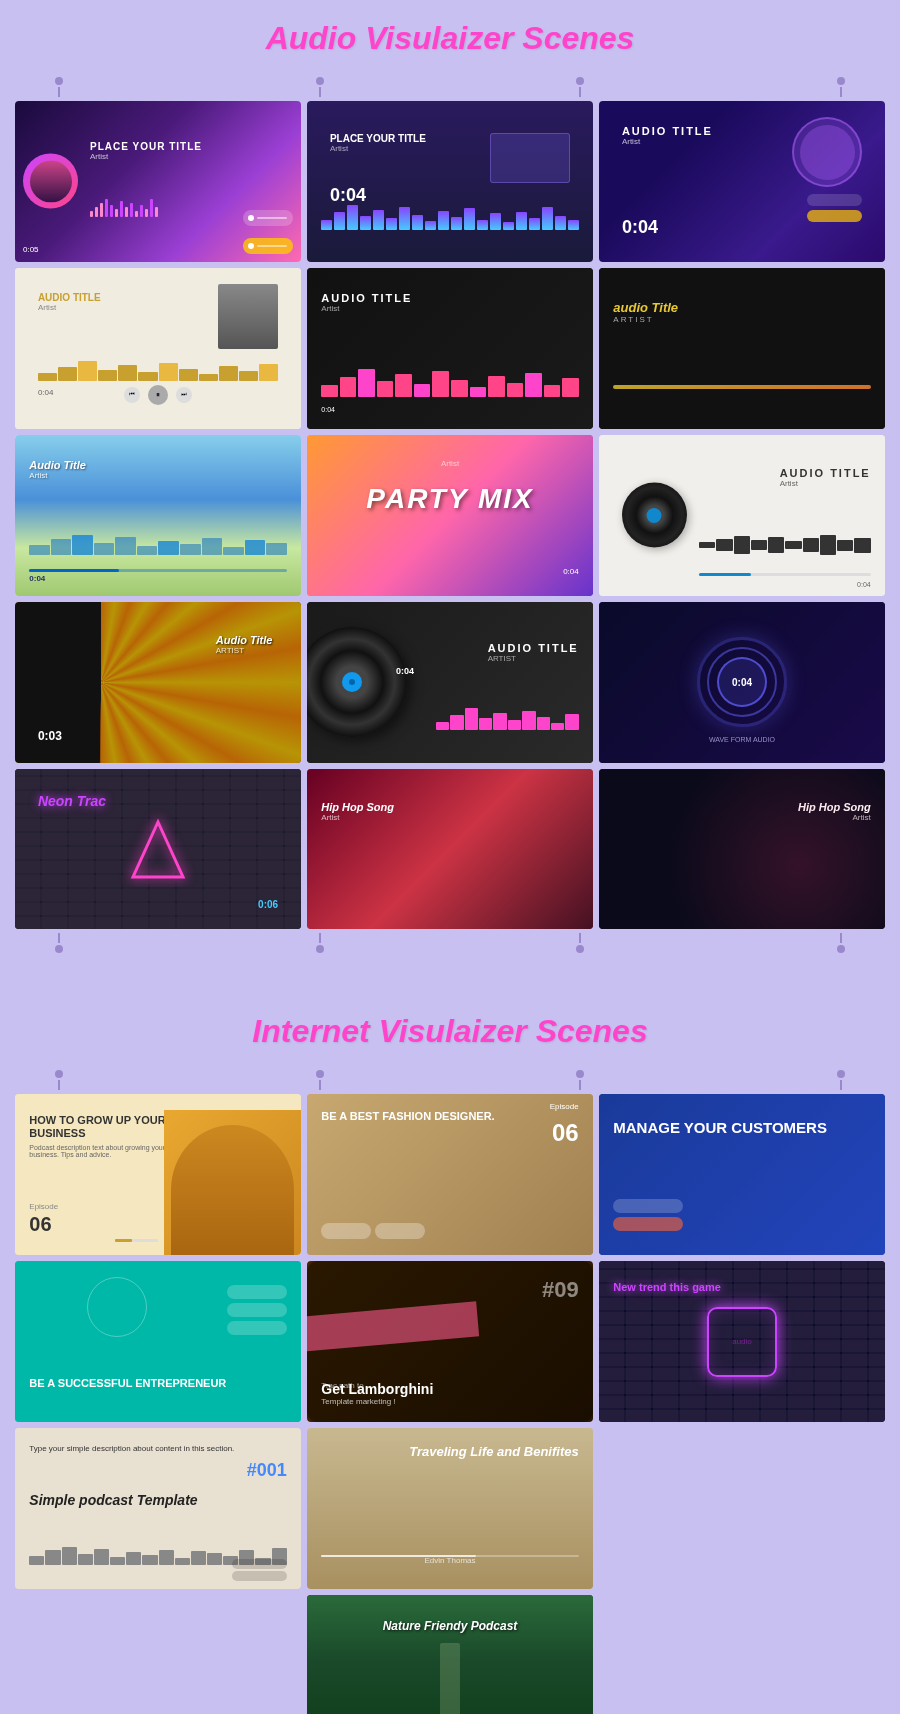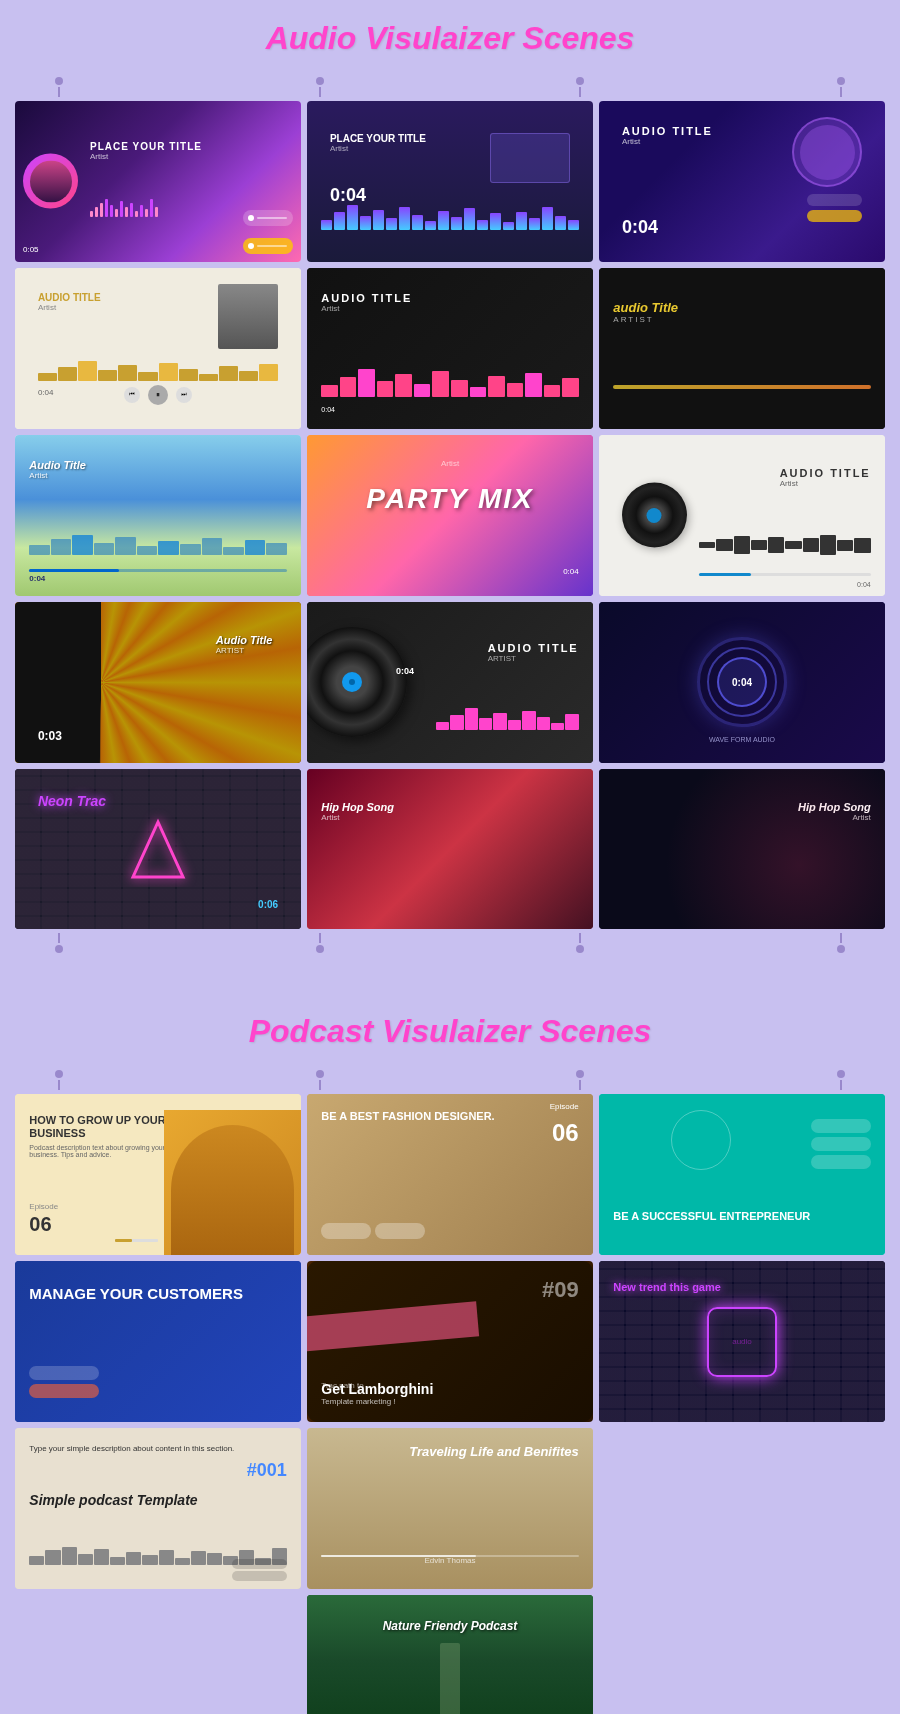--- a/index.html
+++ b/index.html
@@ -456,21 +456,21 @@
       <div style="width:8px;height:8px;background:#9988cc;border-radius:50%;"></div>
     </div>
     <div style="display:flex;flex-direction:column;align-items:center;gap:2px;">
       <div style="width:2px;height:10px;background:#9988cc;"></div>
       <div style="width:8px;height:8px;background:#9988cc;border-radius:50%;"></div>
     </div>
   </div>
 </div>
 
 <div class="section" style="margin-top:10px;">
-  <h1 class="section-title">Podcast Visulaizer Scenes</h1>
+  <h1 class="section-title">Internet Visulaizer Scenes</h1>
 
   <div style="display:flex; justify-content:space-between; padding:0 45px; margin-bottom:4px;">
     <div style="display:flex;flex-direction:column;align-items:center;gap:2px;">
       <div style="width:8px;height:8px;background:#9988cc;border-radius:50%;"></div>
       <div style="width:2px;height:10px;background:#9988cc;"></div>
     </div>
     <div style="display:flex;flex-direction:column;align-items:center;gap:2px;">
       <div style="width:8px;height:8px;background:#9988cc;border-radius:50%;"></div>
       <div style="width:2px;height:10px;background:#9988cc;"></div>
     </div>
@@ -510,48 +510,48 @@
     <div class="card pod-2">
       <div class="card-inner" style="background:linear-gradient(135deg,#c8a870 0%,#a08050 100%);">
         <div style="position:absolute;top:10%;left:5%;color:white;">
           <div style="font-size:11px;font-weight:900;line-height:1.2;">BE A BEST FASHION DESIGNER.</div>
         </div>
         <div style="position:absolute;top:5%;right:5%;color:white;font-size:8px;">Episode</div>
         <div style="position:absolute;top:15%;right:5%;color:white;font-size:24px;font-weight:900;">06</div>
         <div style="position:absolute;bottom:10%;left:5%;display:flex;gap:4px;">
           <div style="width:50px;height:16px;background:rgba(255,255,255,0.3);border-radius:8px;"></div>
           <div style="width:50px;height:16px;background:rgba(255,255,255,0.3);border-radius:8px;"></div>
+        </div>
+      </div>
+    </div>
+
+    <div class="card pod-4">
+      <div class="card-inner" style="background:linear-gradient(135deg,#1a3a9a 0%,#2244bb 100%);">
+        <div style="position:absolute;top:15%;left:5%;color:white;">
+          <div style="font-size:15px;font-weight:900;line-height:1.2;">MANAGE YOUR CUSTOMERS</div>
+        </div>
+        <div style="position:absolute;bottom:15%;left:5%;right:40%;display:flex;flex-direction:column;gap:4px;">
+          <div style="width:70px;height:14px;background:rgba(255,255,255,0.2);border-radius:7px;"></div>
+          <div style="width:70px;height:14px;background:rgba(255,100,50,0.6);border-radius:7px;"></div>
         </div>
       </div>
     </div>
 
     <div class="card pod-3">
       <div class="card-inner" style="background:#00b8a8;">
         <div style="position:absolute;top:15%;right:5%;display:flex;flex-direction:column;gap:4px;">
           <div style="width:60px;height:14px;background:rgba(255,255,255,0.2);border-radius:7px;"></div>
           <div style="width:60px;height:14px;background:rgba(255,255,255,0.2);border-radius:7px;"></div>
           <div style="width:60px;height:14px;background:rgba(255,255,255,0.2);border-radius:7px;"></div>
         </div>
         <div style="position:absolute;bottom:20%;left:5%;color:white;">
           <div style="font-size:11px;font-weight:900;line-height:1.3;">BE A SUCCESSFUL ENTREPRENEUR</div>
         </div>
 
         <div style="position:absolute;top:10%;left:25%;width:60px;height:60px;border-radius:50%;border:1px solid rgba(255,255,255,0.3);"></div>
-      </div>
-    </div>
-
-    <div class="card pod-4">
-      <div class="card-inner" style="background:linear-gradient(135deg,#1a3a9a 0%,#2244bb 100%);">
-        <div style="position:absolute;top:15%;left:5%;color:white;">
-          <div style="font-size:15px;font-weight:900;line-height:1.2;">MANAGE YOUR CUSTOMERS</div>
-        </div>
-        <div style="position:absolute;bottom:15%;left:5%;right:40%;display:flex;flex-direction:column;gap:4px;">
-          <div style="width:70px;height:14px;background:rgba(255,255,255,0.2);border-radius:7px;"></div>
-          <div style="width:70px;height:14px;background:rgba(255,100,50,0.6);border-radius:7px;"></div>
-        </div>
       </div>
     </div>
 
 
     <div class="card pod-6">
       <div class="card-inner" style="background:linear-gradient(135deg,#2a1800 0%,#1a0e00 100%);border-radius:11px;">
         <div style="position:absolute;top:10%;right:5%;color:white;font-size:22px;font-weight:900;opacity:0.5;">#09</div>
         <div style="position:absolute;bottom:20%;left:5%;color:rgba(255,255,255,0.6);font-size:8px;">Trac path to</div>
         <div style="position:absolute;bottom:10%;left:5%;color:white;">
           <div style="font-size:14px;font-weight:900;">Get Lamborghini</div>

